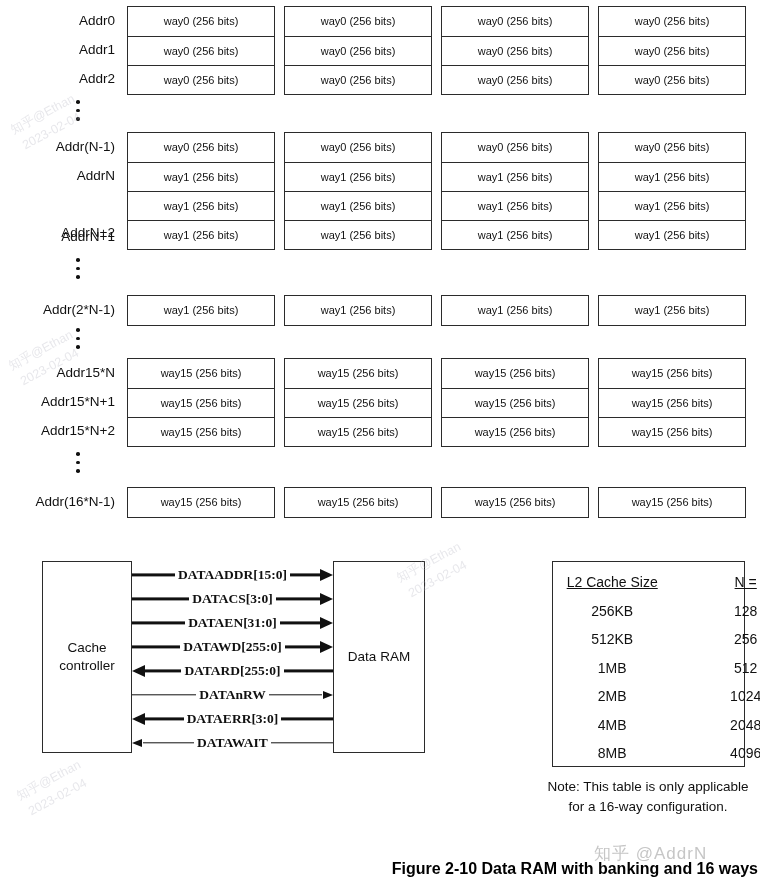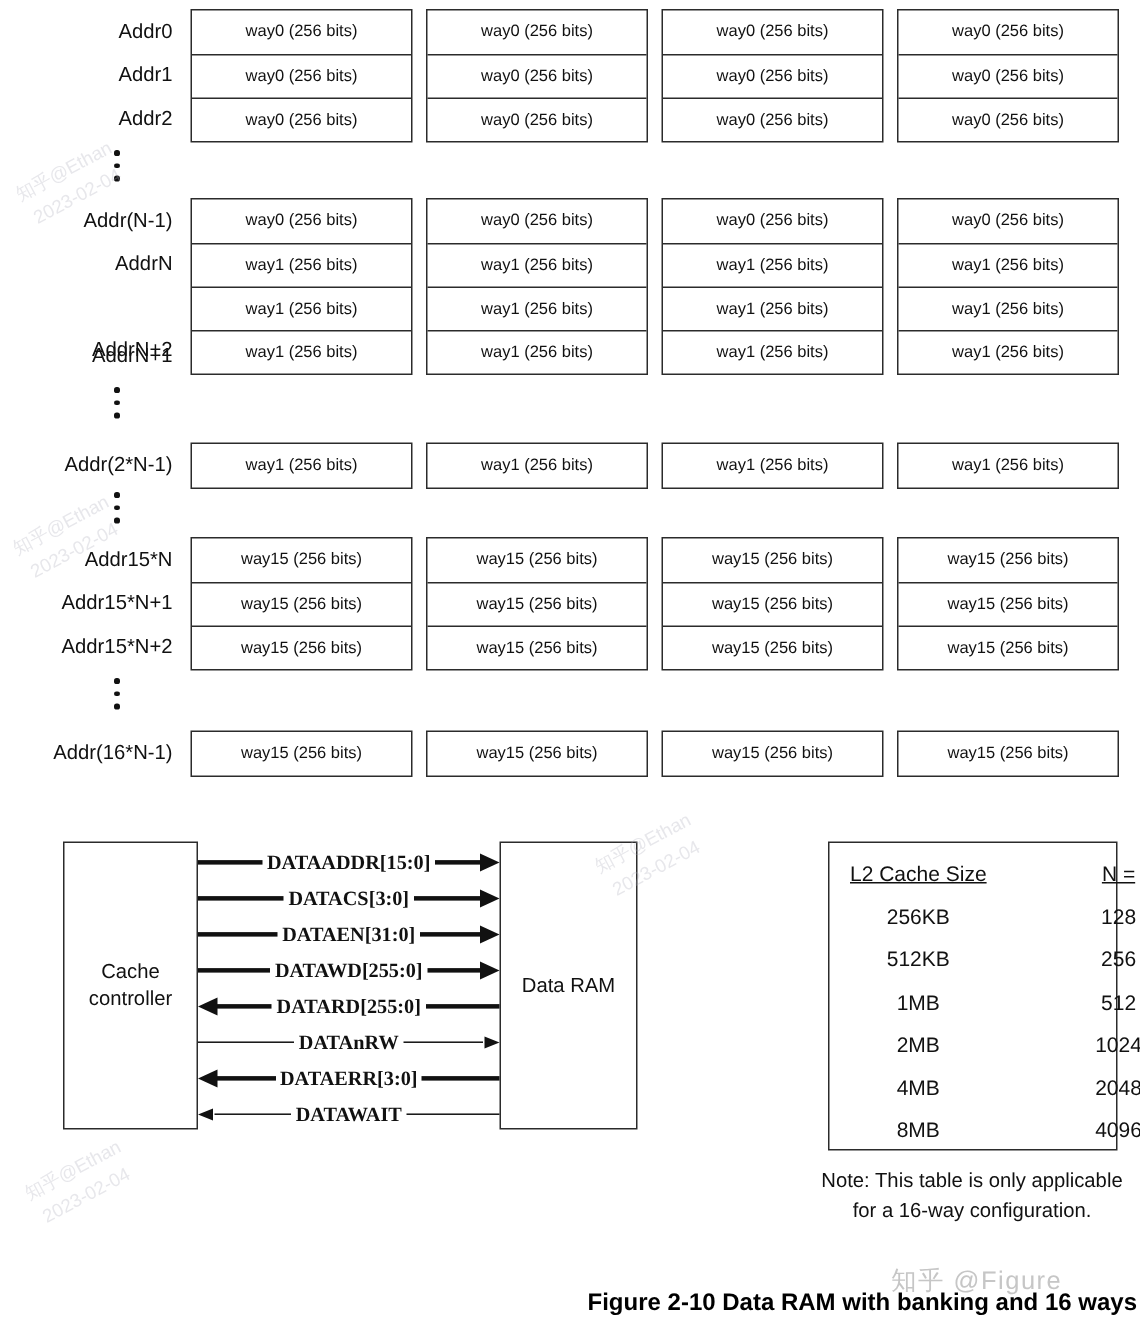--- a/index.html
+++ b/index.html
@@ -272,16 +272,16 @@
       </div>
       <div class="wm-diag" style="left: 18px; top: 770px;">
         <div>知乎@Ethan</div>
         <div>2023-02-04</div>
       </div>
       <div class="wm-diag" style="left: 398px; top: 552px;">
         <div>知乎@Ethan</div>
         <div>2023-02-04</div>
       </div>
     </div>
-  <div id="zhihuWm">知乎 @Figure</div>
+  <div id="zhihuWm">知乎 @AddrN</div>
   <div id="caption">Figure 2-10 Data RAM with banking and 16 ways</div>
 
 </div>
 
 </body></html>

